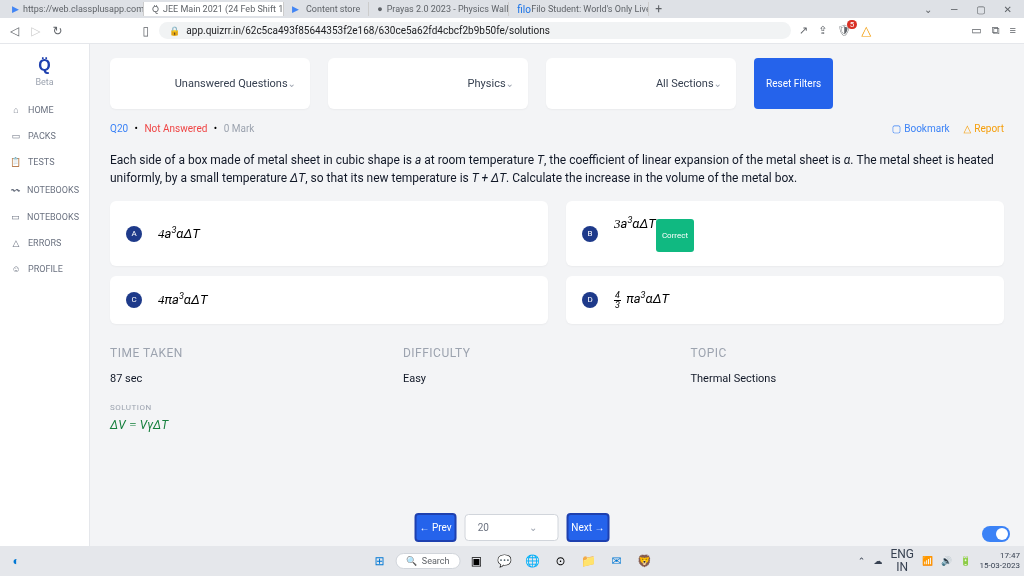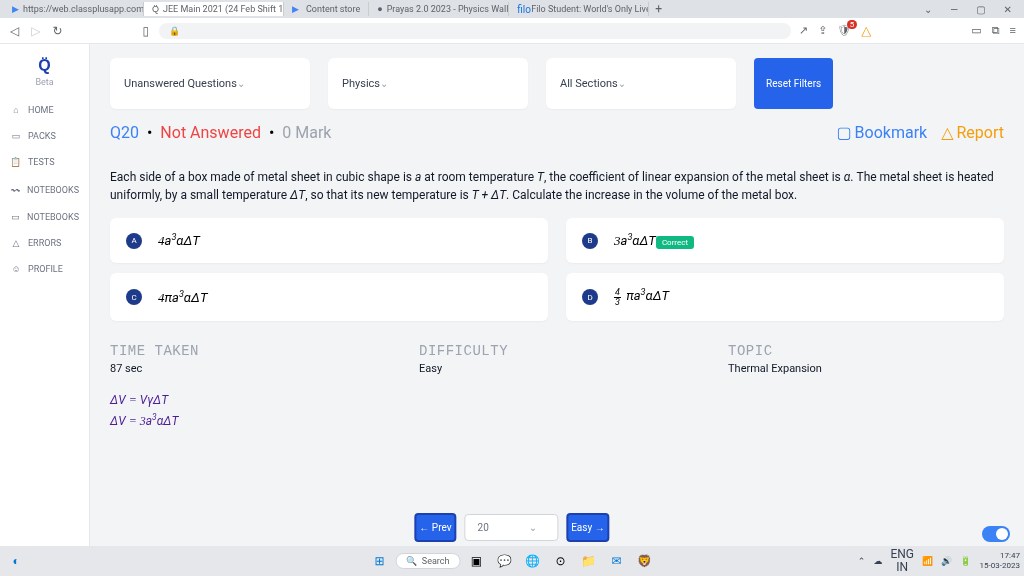--- a/index.html
+++ b/index.html
@@ -24,51 +24,51 @@
 
     .sidebar { width: 90px; background: #fff; border-right: 1px solid #e5e7eb; padding-top: 8px; }
     .logo { text-align: center; padding: 4px 0 2px 0; }
     .logo-icon { font-size: 16px; color: #1e40af; font-weight: bold; }
     .logo-sub { font-size: 9px; color: #9ca3af; text-align: center; margin-bottom: 10px; }
     .side-item { display: flex; align-items: center; gap: 6px; padding: 8px 10px; font-size: 9px; color: #6b7280; cursor: pointer; }
     .side-icon { width: 12px; text-align: center; }
 
     .main { flex: 1; padding: 14px 20px; overflow-y: auto; }
     .filters { display: flex; gap: 18px; margin-bottom: 14px; }
-    .select { background: #fff; border-radius: 6px; padding: 10px 14px; font-size: 11px; color: #374151; flex: 0 0 auto; width: 200px; display: flex; justify-content: flex-start; align-items: center; box-shadow: 0 1px 2px rgba(0,0,0,0.04); }
+    .select { background: #fff; border-radius: 6px; padding: 10px 14px; font-size: 11px; color: #374151; flex: 0 0 auto; width: 200px; display: flex; justify-content: flex-end; align-items: center; box-shadow: 0 1px 2px rgba(0,0,0,0.04); }
     .select .chev { color: #9ca3af; font-size: 10px; }
     .reset-btn { background: #2563eb; color: #fff; border: none; border-radius: 4px; padding: 20px 12px; font-size: 10px; cursor: pointer; }
 
-    .q-header { display: flex; justify-content: space-between; font-size: 16px; margin-bottom: 26px; }
+    .q-header { display: flex; justify-content: space-between; font-size: 10px; margin-bottom: 17px; }
     .q-left span { margin-right: 4px; }
     .q-num { color: #3b82f6; }
     .q-status { color: #ef4444; }
     .q-mark { color: #9ca3af; }
     .q-right { display: flex; gap: 14px; }
     .bookmark { color: #3b82f6; display: flex; align-items: center; gap: 3px; }
     .report { color: #f59e0b; display: flex; align-items: center; gap: 3px; }
 
     .question-text { font-family: Georgia, serif; font-size: 12px; color: #111827; margin-bottom: 14px; line-height: 1.5; }
     .question-text i { font-style: italic; }
 
     .options { display: grid; grid-template-columns: 1fr 1fr; gap: 10px 18px; margin-bottom: 22px; }
     .option { background: #fff; border-radius: 6px; padding: 14px 16px; display: flex; align-items: center; gap: 16px; box-shadow: 0 1px 2px rgba(0,0,0,0.04); }
     .opt-badge { width: 16px; height: 16px; border-radius: 50%; background: #1e3a8a; color: #fff; font-size: 8px; display: flex; align-items: center; justify-content: center; }
     .opt-text { font-family: Georgia, serif; font-size: 13px; font-style: italic; }
-    .correct-badge { background: #10b981; color: #fff; font-size: 8px; padding: 2px 6px; border-radius: 3px; display: inline-block; margin-top: 4px; }
+    .correct-badge { background: #10b981; color: #fff; font-size: 8px; padding: 12px 6px; border-radius: 3px; display: inline-block; margin-top: 4px; }
     .opt-content { display: flex; flex-direction: row; }
     .frac { display: inline-flex; flex-direction: column; font-size: 9px; line-height: 1; vertical-align: middle; text-align: center; margin-right: 2px; }
     .frac .num { border-bottom: 1px solid #000; padding: 0 1px; }
 
     .meta { display: flex; gap: 220px; font-size: 9px; margin-bottom: 18px; }
-    .meta-item .label { color: #9ca3af; font-size: 14px; text-transform: uppercase; margin-bottom: 3px; letter-spacing: 0.5px; font-family: Liberation Mono, monospace; }
+    .meta-item .label { color: #9ca3af; font-size: 12px; text-transform: uppercase; margin-bottom: 12px; letter-spacing: 0.5px; }
     .meta-item .value { color: #111827; font-size: 11px; }
 
     .solution-label { font-size: 8px; color: #9ca3af; text-transform: uppercase; letter-spacing: 0.5px; margin-bottom: 6px; }
-    .solution-eq { font-family: Georgia, serif; font-size: 12px; font-style: italic; color: #4c1d95; margin-bottom: 4px; }
+    .solution-eq { font-family: Georgia, serif; font-size: 12px; font-style: italic; color: #15803d; margin-bottom: 4px; }
 
     .pager { position: absolute; bottom: 34px; left: 50%; transform: translateX(-50%); display: flex; gap: 8px; align-items: center; }
     .pager-btn { background: #2563eb; color: #fff; border: 2px solid #1e40af; border-radius: 4px; padding: 7px 3px; font-size: 10px; cursor: pointer; }
     .pager-select { background: #fff; border: 1px solid #d1d5db; border-radius: 4px; padding: 7px 20px 7px 12px; font-size: 10px; display: flex; align-items: flex-end; gap: 40px; color: #6b7280; }
 
     .toggle { position: absolute; bottom: 34px; right: 14px; width: 28px; height: 16px; background: #3b82f6; border-radius: 8px; display: flex; align-items: center; justify-content: flex-end; padding: 2px; }
     .toggle .knob { width: 12px; height: 12px; background: #fff; border-radius: 50%; }
 
     .taskbar { position: absolute; bottom: 0; left: 0; right: 0; height: 30px; background: #e5e7eb; display: flex; align-items: center; padding: 0 4px; }
     .tb-center { position: absolute; left: 50%; transform: translateX(-50%); display: flex; gap: 4px; align-items: center; }
@@ -113,20 +113,21 @@
 </div>
 
 <div class="addr-bar">
   <span class="nav-btn">◁</span>
   <span class="nav-btn" style="color:#ccc">▷</span>
   <span class="nav-btn">↻</span>
   <span style="width:60px"></span>
   <span class="nav-btn">▯</span>
   <div class="url-field">
     <span class="lock-icon">🔒</span>
+    <span>app.quizrr.in/62c5ca493f85644353f2e168/630ce5a62fd4cbcf2b9b50fe/solutions</span>
   </div>
   <div class="addr-icons">
     <span>↗</span>
     <span>⇪</span>
     <span style="position:relative">🛡<span class="badge-red" style="position:absolute;top:-4px;right:-6px">5</span></span>
     <span class="badge-orange">△</span>
     <span style="width:80px"></span>
     <span>▭</span>
     <span>⧉</span>
     <span>≡</span>
@@ -237,36 +238,36 @@
       <div class="meta-item">
         <div class="label">TIME TAKEN</div>
         <div class="value">87 sec</div>
       </div>
       <div class="meta-item">
         <div class="label">DIFFICULTY</div>
         <div class="value">Easy</div>
       </div>
       <div class="meta-item">
         <div class="label">TOPIC</div>
-        <div class="value">Thermal Expansion</div>
-      </div>
-    </div>
-
+        <div class="value">Thermal Sections</div>
+      </div>
+    </div>
+
+    <div class="solution-label">SOLUTION</div>
     <div class="solution-eq"><i>ΔV</i> = <i>VγΔT</i></div>
-    <div class="solution-eq"><i>ΔV</i> = 3<i>a</i><sup>3</sup><i>αΔT</i></div>
   </div>
 </div>
 
 <div class="pager">
   <button class="pager-btn">← Prev</button>
   <div class="pager-select">
       <span>20</span>
       <span style="color:#9ca3af">⌄</span>
     </div>
-  <button class="pager-btn">Easy →</button>
+  <button class="pager-btn">Next →</button>
 </div>
 
 <div class="toggle">
     <div class="knob"></div>
   </div>
 
 <div class="taskbar">
   <span class="tb-icon" style="color:#0078d4">◐</span>
   <div class="tb-center">
     <span class="tb-icon" style="color:#0078d4">⊞</span>

